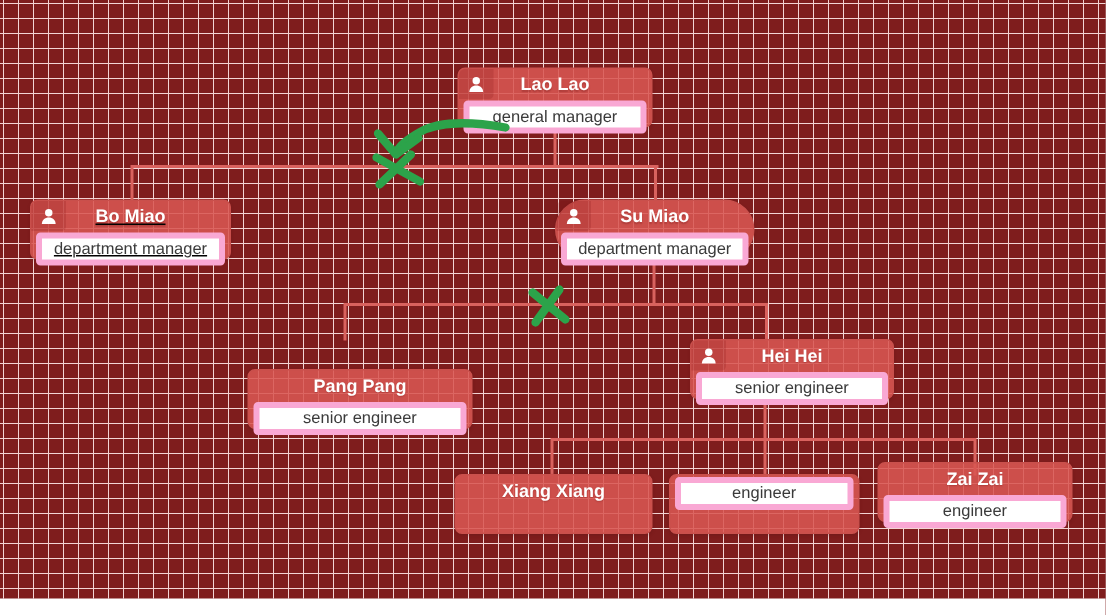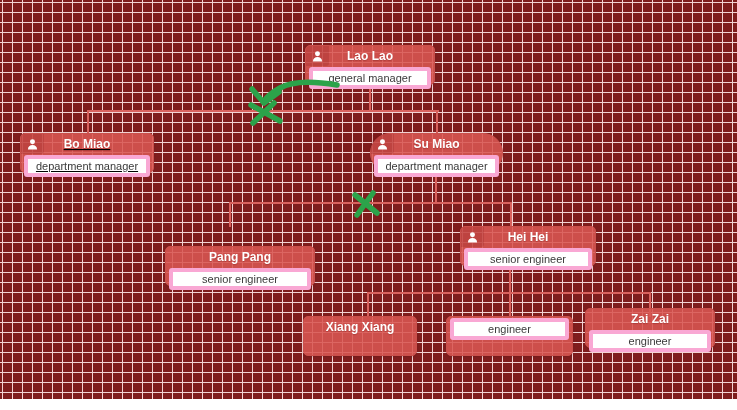--- a/index.html
+++ b/index.html
@@ -114,21 +114,21 @@
             <path d="M3.5 21c0-5.2 3.8-8.2 8.5-8.2s8.5 3 8.5 8.2z" fill="#fff"></path>
           </svg>
       </span>
       <span class="node-name">Hei Hei</span>
     </div>
     <div class="node-body">
       <span class="node-title">senior engineer</span>
     </div>
   </div>
 
-  <div class="node" style="left:303px;top:316px;width:114px;">
+  <div class="node" style="left:303px;top:316px;width:132px;">
     <div class="node-header">
       <span class="node-name">Xiang Xiang</span>
     </div>
   </div>
 
   <div class="node" style="left:446px;top:316px;width:127px;">
     <div class="node-body">
       <span class="node-title">engineer</span>
     </div>
   </div>

